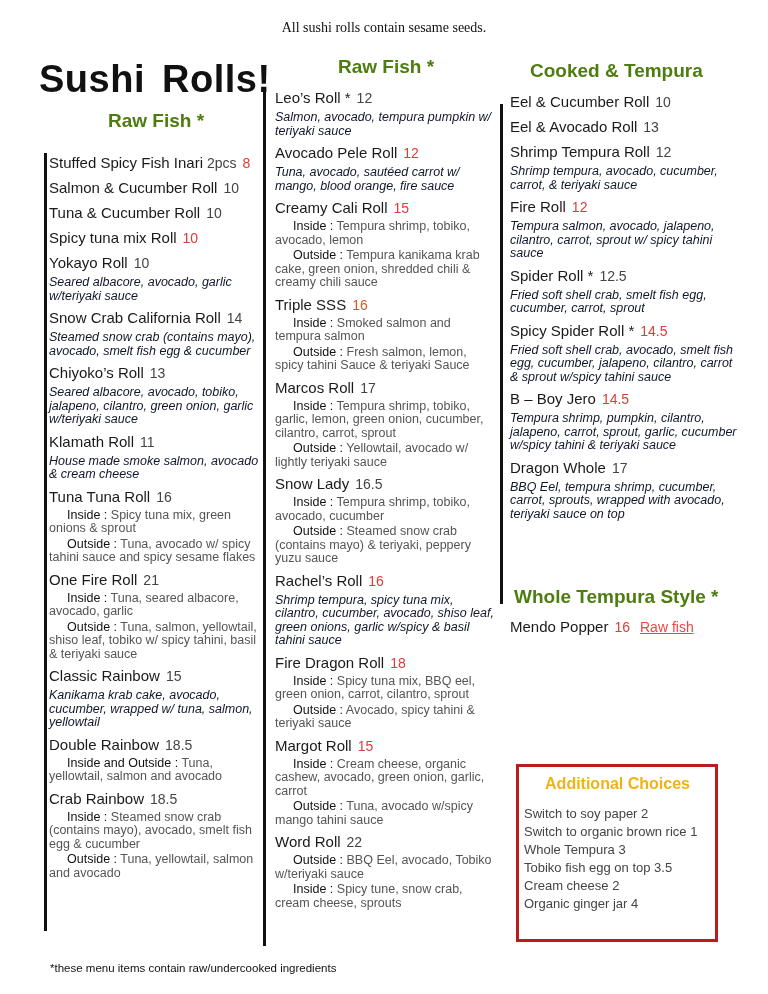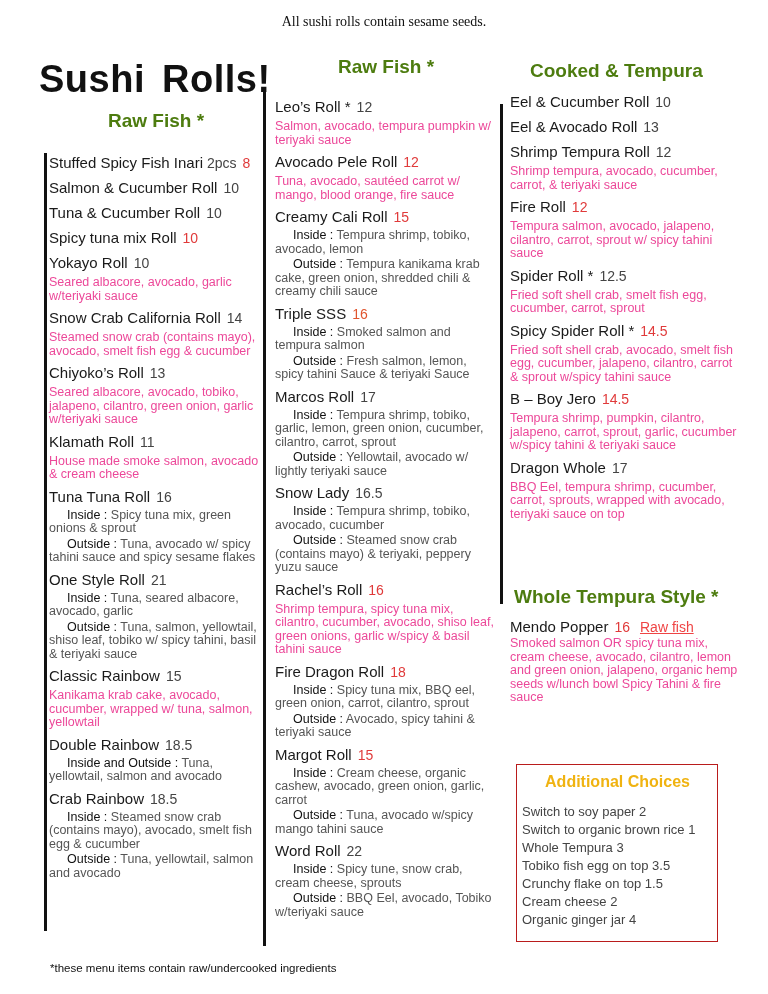--- a/index.html
+++ b/index.html
@@ -1,36 +1,36 @@
 <!DOCTYPE html>
 <html><head>
 <meta charset="utf-8">
 <style>
   html, body { margin: 0; padding: 0; background: #ffffff; }
   body { width: 768px; height: 994px; position: relative; overflow: hidden;
          font-family: "Liberation Sans", sans-serif; color: #222; }
-  .notice { position: absolute; top: 14px; left: 0; width: 768px; text-align: center;
+  .notice { position: absolute; top: 20px; left: 0; width: 768px; text-align: center;
             font-family: "Liberation Serif", serif; font-size: 14px; color: #111; }
   .big-title { position: absolute; top: 58px; left: 39px; font-size: 38px; font-weight: bold;
                color: #111; letter-spacing: 0.5px; word-spacing: 6px; }
   .sec-title { position: absolute; font-size: 19px; font-weight: bold; color: #4d7c0f; }
   .vline { position: absolute; width: 3px; background: #111; }
   .col { position: absolute; }
   .item { margin-bottom: 5px; }
   .name { font-size: 15px; color: #1a1a1a; line-height: 19px; display: block; }
   .price { font-size: 14px; color: #444; margin-left: 6px; }
   .price.red { color: #e03a3a; }
   .price.orange { color: #e0552e; }
   .extra { font-size: 14px; color: #444; margin-left: 4px; }
-  .desc { font-size: 12.5px; color: #ec4899; line-height: 13.5px; display: block; margin-top: 3px; }
+  .desc { font-size: 12.5px; color: #0f172a; line-height: 13.5px; display: block; margin-top: 3px; font-style: italic; }
   .sub { font-size: 12.5px; color: #555; line-height: 13.5px; display: block; margin-top: 2px; }
   .sub .lbl { color: #111; padding-left: 18px; margin-top: 21px; }
   .rawlink { font-size: 14px; color: #ef4444; text-decoration: underline; margin-left: 10px; }
   .addbox { position: absolute; left: 516px; top: 764px; width: 202px; height: 178px;
-            border: 1px solid #b91c1c; box-sizing: border-box; padding: 6px 4px 0 5px; }
+            border: 3px solid #b91c1c; box-sizing: border-box; padding: 6px 4px 0 5px; }
   .addbox .title { text-align: center; color: #f0b311; font-weight: bold; font-size: 16px;
                    margin: 2px 0 12px; }
   .addbox .opt { font-size: 13px; color: #444; line-height: 18px; }
   .footnote { position: absolute; top: 962px; left: 50px; font-size: 11.5px; color: #111; }
 </style>
 </head>
 <body>
 
 <div class="notice">All sushi rolls contain sesame seeds.</div>
 <div class="big-title">Sushi  Rolls!</div>
@@ -71,39 +71,39 @@
     <div class="item">
       <span class="name"><span>Klamath Roll</span><span class="price">11</span></span>
       <span class="desc">House made smoke salmon, avocado &amp; cream cheese</span>
     </div>
     <div class="item">
       <span class="name"><span>Tuna Tuna Roll</span><span class="price">16</span></span>
       <span class="sub"><span class="lbl">Inside :</span> <span>Spicy tuna mix, green onions &amp; sprout</span></span>
       <span class="sub"><span class="lbl">Outside :</span> <span>Tuna, avocado w/ spicy tahini sauce and spicy sesame flakes</span></span>
     </div>
     <div class="item">
-      <span class="name"><span>One Style Roll</span><span class="price">21</span></span>
+      <span class="name"><span>One Fire Roll</span><span class="price">21</span></span>
       <span class="sub"><span class="lbl">Inside :</span> <span>Tuna, seared albacore, avocado, garlic</span></span>
       <span class="sub"><span class="lbl">Outside :</span> <span>Tuna, salmon, yellowtail, shiso leaf, tobiko w/ spicy tahini, basil &amp; teriyaki sauce</span></span>
     </div>
     <div class="item">
       <span class="name"><span>Classic Rainbow</span><span class="price">15</span></span>
       <span class="desc">Kanikama krab cake, avocado, cucumber, wrapped w/ tuna, salmon, yellowtail</span>
     </div>
     <div class="item">
       <span class="name"><span>Double Rainbow</span><span class="price">18.5</span></span>
       <span class="sub"><span class="lbl">Inside and Outside :</span> <span>Tuna, yellowtail, salmon and avocado</span></span>
     </div>
     <div class="item">
       <span class="name"><span>Crab Rainbow</span><span class="price">18.5</span></span>
       <span class="sub"><span class="lbl">Inside :</span> <span>Steamed snow crab (contains mayo), avocado, smelt fish egg &amp; cucumber</span></span>
       <span class="sub"><span class="lbl">Outside :</span> <span>Tuna, yellowtail, salmon and avocado</span></span>
     </div>
   </div>
-<div class="col" id="col-middle" style="left:275px; top:97px; width:222px;">
+<div class="col" id="col-middle" style="left:275px; top:88px; width:222px;">
     <div class="item">
       <span class="name"><span>Leo’s Roll *</span><span class="price">12</span></span>
       <span class="desc">Salmon, avocado, tempura pumpkin w/ teriyaki sauce</span>
     </div>
     <div class="item">
       <span class="name"><span>Avocado Pele Roll</span><span class="price red">12</span></span>
       <span class="desc">Tuna, avocado, sautéed carrot  w/ mango, blood orange, fire sauce</span>
     </div>
     <div class="item">
       <span class="name"><span>Creamy Cali Roll</span><span class="price red">15</span></span>
@@ -134,22 +134,22 @@
       <span class="sub"><span class="lbl">Inside :</span> <span>Spicy tuna mix, BBQ eel, green onion, carrot, cilantro, sprout</span></span>
       <span class="sub"><span class="lbl">Outside :</span> <span>Avocado, spicy tahini &amp; teriyaki sauce</span></span>
     </div>
     <div class="item">
       <span class="name"><span>Margot Roll</span><span class="price red">15</span></span>
       <span class="sub"><span class="lbl">Inside :</span> <span>Cream cheese, organic cashew, avocado, green onion, garlic, carrot</span></span>
       <span class="sub"><span class="lbl">Outside :</span> <span>Tuna, avocado w/spicy mango tahini sauce</span></span>
     </div>
     <div class="item">
       <span class="name"><span>Word Roll</span><span class="price">22</span></span>
+      <span class="sub"><span class="lbl">Outside :</span> <span>BBQ Eel, avocado, Tobiko w/teriyaki sauce</span></span>
       <span class="sub"><span class="lbl">Inside :</span> <span>Spicy tune, snow crab, cream cheese, sprouts</span></span>
-      <span class="sub"><span class="lbl">Outside :</span> <span>BBQ Eel, avocado, Tobiko w/teriyaki sauce</span></span>
     </div>
   </div>
 <div class="col" id="col-right" style="left:510px; top:92px; width:230px;">
     <div class="item">
       <span class="name"><span>Eel &amp; Cucumber Roll</span><span class="price">10</span></span>
     </div>
     <div class="item">
       <span class="name"><span>Eel &amp; Avocado Roll</span><span class="price">13</span></span>
     </div>
     <div class="item">
@@ -176,29 +176,27 @@
       <span class="name"><span>Dragon Whole</span><span class="price">17</span></span>
       <span class="desc">BBQ Eel, tempura shrimp, cucumber, carrot, sprouts, wrapped with avocado, teriyaki sauce on top</span>
     </div>
   </div>
 
 <div class="sec-title" style="top:586px; left:514px;">Whole Tempura Style *</div>
 <div class="col" style="left:510px; top:617px; width:230px;">
   <span class="name">
     <span>Mendo Popper</span><span class="price red">16</span><span class="rawlink">Raw fish</span>
   </span>
-  <span class="desc" style="margin-top:0">Smoked salmon OR spicy tuna mix, cream cheese, avocado, cilantro, lemon and green onion, jalapeno, organic hemp seeds w/lunch bowl Spicy Tahini &amp; fire sauce</span>
 </div>
 
 <div class="addbox">
   <div class="title">Additional  Choices</div>
   <div id="addopts">
       <div class="opt">Switch to soy paper 2</div>
       <div class="opt">Switch to organic brown rice 1</div>
       <div class="opt">Whole Tempura 3</div>
       <div class="opt">Tobiko fish egg on top 3.5</div>
-      <div class="opt">Crunchy flake on top 1.5</div>
       <div class="opt">Cream cheese 2</div>
       <div class="opt">Organic ginger jar 4</div>
     </div>
 </div>
 
 <div class="footnote">*these menu items contain raw/undercooked ingredients</div>
 
 </body></html>

